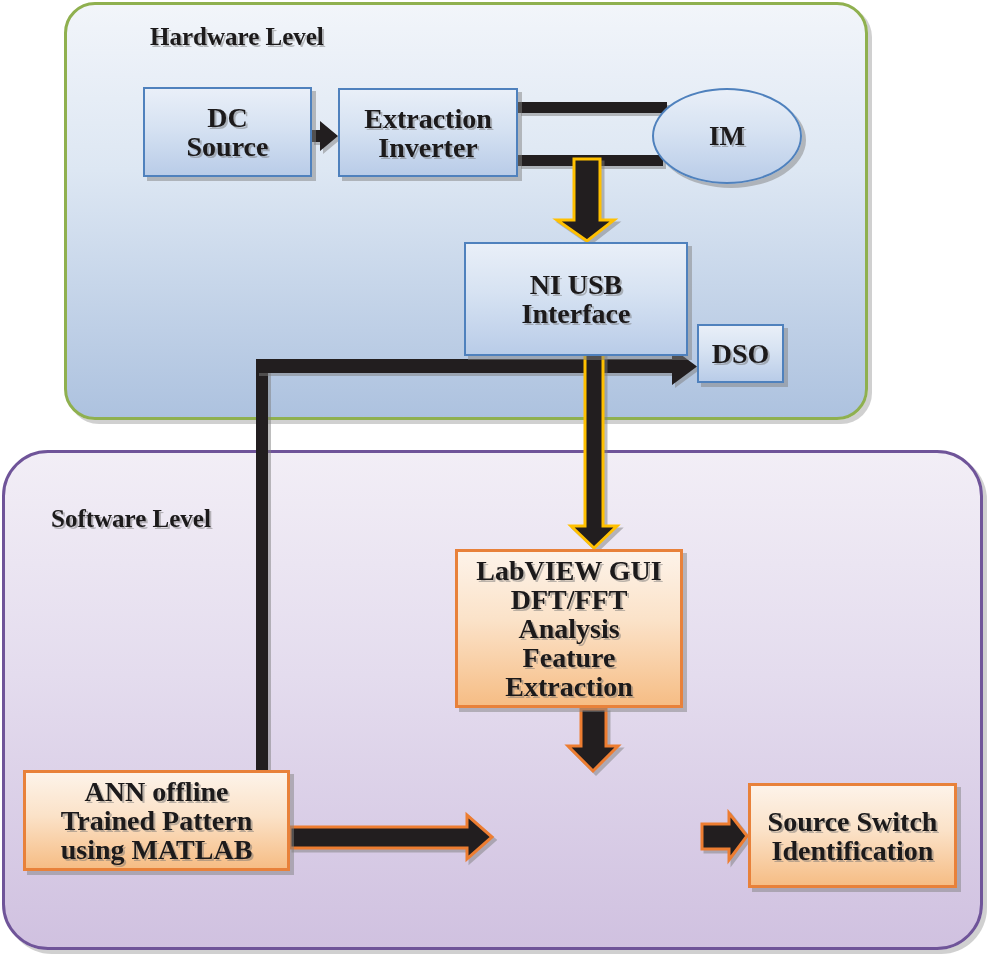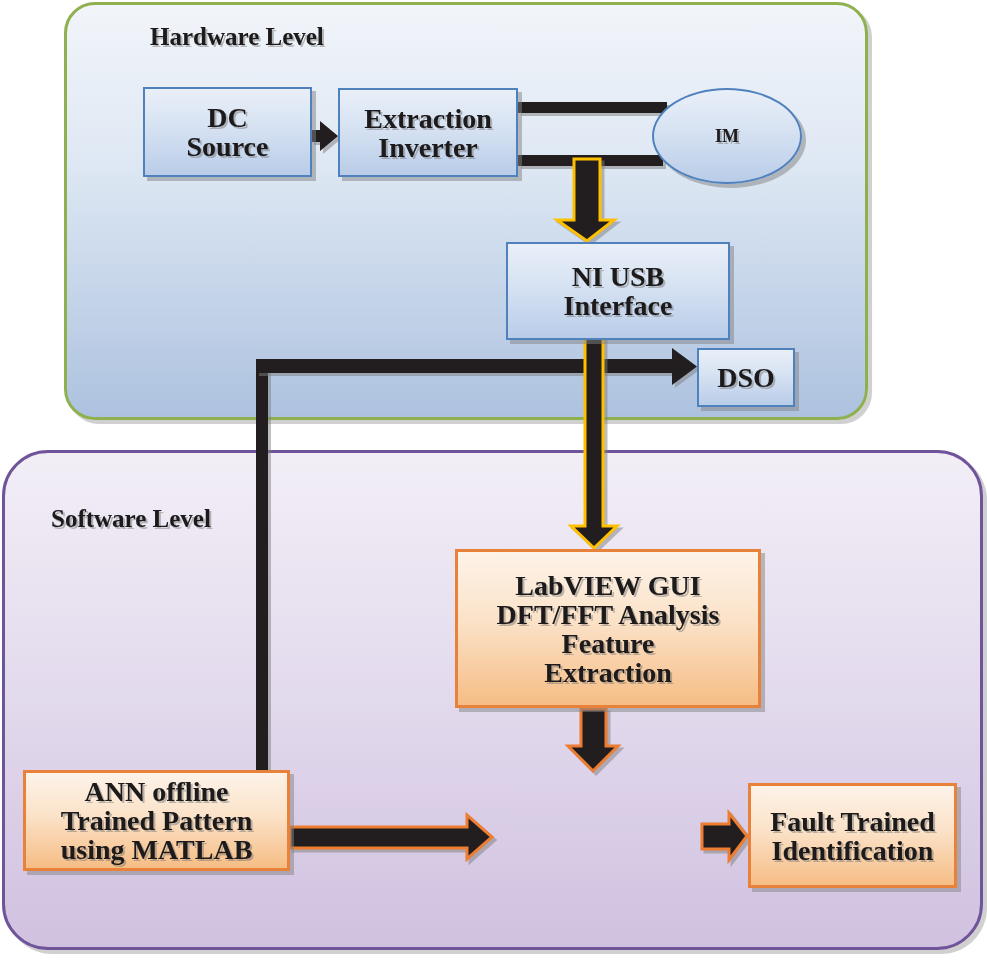--- a/index.html
+++ b/index.html
@@ -41,21 +41,21 @@
   }
   .node.orange{
     border:3px solid var(--orange-border);
     background:linear-gradient(180deg,#fdf3e9 0%,#fbe2c8 45%,#f6bd85 100%);
   }
   .node.ellipse{border-radius:50%;}
   .node .lbl{
     font-weight:bold;font-size:28px;line-height:29px;color:#1c1a1b;
     white-space:pre-line;text-shadow:2px 2px 0 rgba(110,110,110,.45);
   }
-  .node.ellipse .lbl{font-size:18px;}
+  .node.ellipse .lbl{font-size:27px;}
 </style>
 </head>
 <body>
 
 <div class="canvas">
 
   <div class="container hw">
     <div class="container-label">Hardware Level</div>
   </div>
   <div class="container sw">
@@ -91,41 +91,41 @@
 
   <div class="node blue" style="left:338px;top:88px;width:180px;height:89px">
     <span class="lbl">Extraction
 Inverter</span>
   </div>
 
   <div class="node blue ellipse" style="left:652px;top:88px;width:150px;height:96px">
     <span class="lbl">IM</span>
   </div>
 
-  <div class="node blue" style="left:506px;top:242px;width:224px;height:98px">
+  <div class="node blue" style="left:464px;top:242px;width:224px;height:114px">
     <span class="lbl">NI USB
 Interface</span>
   </div>
 
-  <div class="node blue" style="left:697px;top:348px;width:98px;height:59px">
+  <div class="node blue" style="left:697px;top:324px;width:87px;height:59px">
     <span class="lbl">DSO</span>
   </div>
 
-  <div class="node orange" style="left:455px;top:549px;width:306px;height:159px">
+  <div class="node orange" style="left:455px;top:549px;width:228px;height:159px">
     <span class="lbl">LabVIEW GUI
 DFT/FFT Analysis
 Feature
 Extraction</span>
   </div>
 
   <div class="node orange" style="left:23px;top:770px;width:267px;height:101px">
     <span class="lbl">ANN offline
 Trained Pattern
 using MATLAB</span>
   </div>
 
 
   <div class="node orange" style="left:748px;top:783px;width:209px;height:105px">
-    <span class="lbl">Fault Trained
+    <span class="lbl">Source Switch
 Identification</span>
   </div>
 
 </div>
 
 </body></html>

